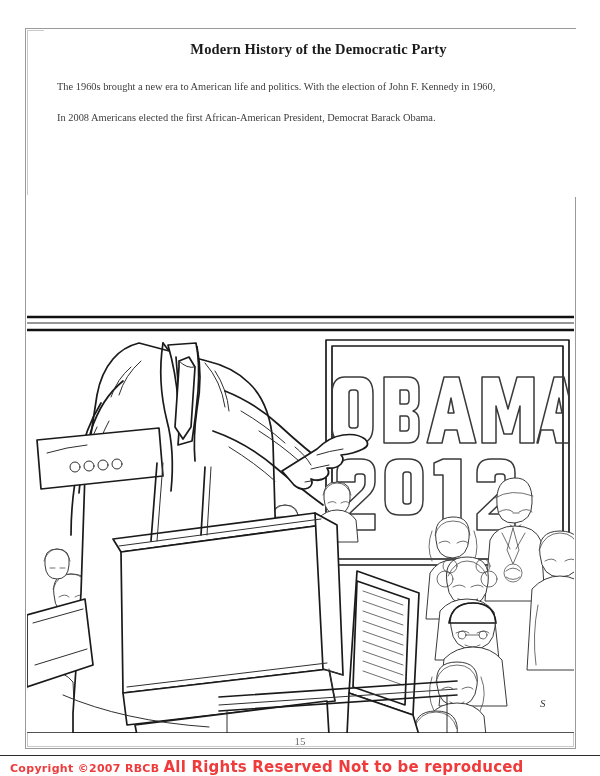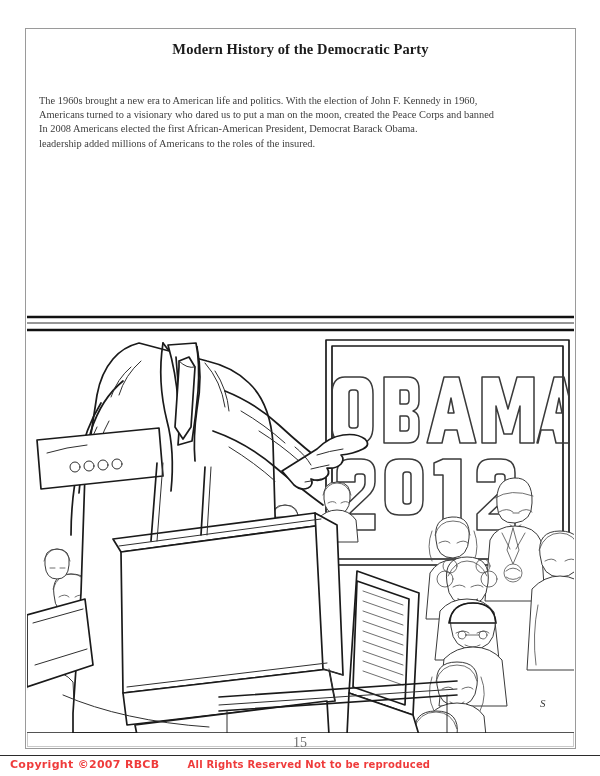--- a/index.html
+++ b/index.html
@@ -31,21 +31,21 @@
     height: 721px;
     border: 1px solid #9a9a9a;
     box-sizing: border-box;
     box-shadow: inset 0 0 0 1px #ffffff, inset 0 0 0 2px #c9c9c9;
     background: #ffffff;
   }
 
   
   #header-area {
     position: absolute;
-    left: 26px;
+    left: 44px;
     top: 29px;
     width: 549px;
     height: 168px;
     background: #ffffff;
   }
 
   #page-title {
     text-align: center;
     font-size: 14.5px;
     font-weight: bold;
@@ -57,22 +57,22 @@
 
   .body-para {
     font-size: 10.4px;
     line-height: 14.2px;
     color: #3d3d3d;
     margin: 0;
     padding: 0 11px 0 13px;
     text-align: left;
     font-family: "Liberation Serif", serif;
   }
-  #para-1 { margin-top: 36px; }
-  #para-2 { }
+  #para-1 { margin-top: 22px; }
+  #para-2 { margin-top: 17px; }
   .body-para .line { display: block; white-space: nowrap; }
 
   
   #illustration {
     position: absolute;
     left: 27px;
     top: 195px;
     width: 547px;
     height: 538px;
     overflow: hidden;
@@ -80,21 +80,21 @@
   }
   #illustration svg { display: block; }
 
   
   #page-number {
     position: absolute;
     left: 0;
     top: 735px;
     width: 600px;
     text-align: center;
-    font-size: 14px;
+    font-size: 11px;
     color: #6e6e6e;
     font-family: "Liberation Serif", serif;
   }
 
   
   #footer-rule {
     position: absolute;
     left: 0;
     top: 755px;
     width: 600px;
@@ -106,44 +106,41 @@
     left: 10px;
     top: 758px;
     font-family: "DejaVu Sans", sans-serif;
     font-size: 11px;
     font-weight: bold;
     color: #ef3b3b;
     letter-spacing: 0.3px;
     white-space: nowrap;
   }
   #copyright .cr-small {
-    font-size: 10px;
+    font-size: 15px;
     letter-spacing: 0.2px;
-    margin-left: 24px;
   }
 </style>
 </head>
 <body>
 
 <div id="page">
 
   <div id="page-frame"></div>
 
   <div id="header-area">
 
     <div id="page-title">Modern History of the Democratic Party</div>
 
     <p class="body-para" id="para-1">
       <span class="line">The 1960s brought a new era to American life and politics.  With the election of John F. Kennedy in 1960,</span>
-      <span class="line">Americans turned to a visionary who dared us to put a man on the moon, created the Peace Corps and banned</span>
     </p>
 
     <p class="body-para" id="para-2">
       <span class="line">In 2008 Americans elected the first African-American President, Democrat Barack Obama.</span>
-      <span class="line">leadership added millions of Americans to the roles of the insured.</span>
     </p>
   </div>
 
   <div id="illustration">
     <svg width="547" height="538" viewBox="0 0 547 538" xmlns="http://www.w3.org/2000/svg">
       <defs>
         <style>
           .ln  { fill:none; stroke:#1a1a1a; stroke-width:1.7; stroke-linejoin:round; stroke-linecap:round; }
           .lnT { fill:none; stroke:#2f2f2f; stroke-width:1.0; stroke-linejoin:round; stroke-linecap:round; }
           .lnF { fill:none; stroke:#4a4a4a; stroke-width:0.8; stroke-linejoin:round; stroke-linecap:round; }

